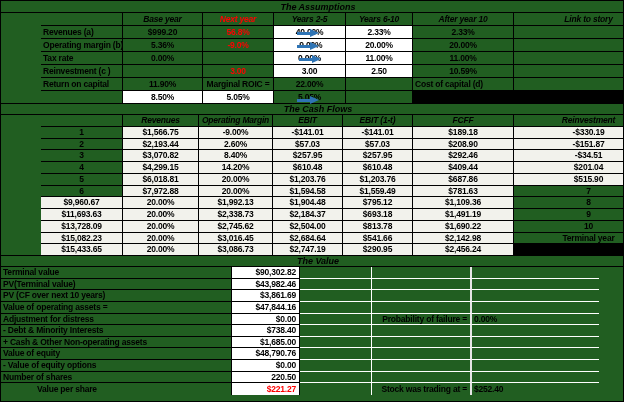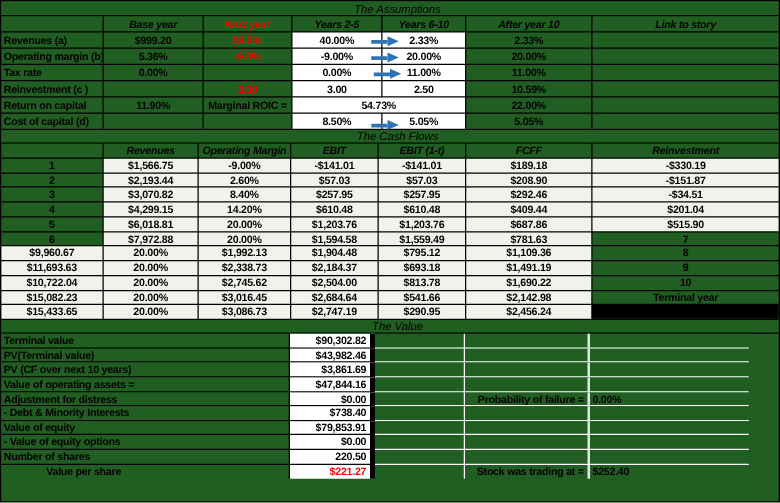--- a/index.html
+++ b/index.html
@@ -8,46 +8,46 @@
     position:relative;
     width:624px;height:402px;
     border:1px solid #000;
     background:#215E21;
     font-family:"Liberation Sans",sans-serif;
     overflow:hidden;
   }
   .band{
     height:12px;display:flex;align-items:center;justify-content:center;
     background:#215E21;color:#000;
-    font-weight:normal;font-style:italic;font-size:9px;
+    font-weight:bold;font-style:italic;font-size:9px;
     border-bottom:1px solid #000;
     padding-left:12px;
   }
   .band.mid{border-top:1px solid #000;}
-  .grid{display:grid;gap:1px;background:#000;}
+  .grid{display:grid;gap:1px;background:#000;margin-left:40px;}
   #assumptions-grid{grid-template-columns:81px 79px 70px 71px 66px 100px 149px;grid-auto-rows:12px;}
   #cashflows-grid{grid-template-columns:81px 75px 73px 69px 69px 100px 149px;grid-auto-rows:10.75px;}
   .cell{
     display:flex;align-items:center;justify-content:center;
     font-size:8.5px;font-weight:bold;color:#000;
     white-space:nowrap;overflow:hidden;letter-spacing:-0.2px;
     line-height:1;
   }
   .green{background:#215E21;}
   .light{background:#ffffff;}
   .cfcell{background:#F2F2EC;}
   .hdr{font-style:italic;}
   .red{color:#FF0000;}
   .lbl{justify-content:flex-start;padding-left:2px;}
   .right{justify-content:flex-end;padding-right:3px;}
   
   #value-rows{width:598px;}
   .vrow{display:flex;height:11.64px;}
   .vl{width:231px;border-right:1px solid #000;border-bottom:1px solid #000;}
-  .vv{width:68px;border-right:4px solid #000000;border-bottom:1px solid #000;}
+  .vv{width:68px;border-right:1px solid #000000;border-bottom:1px solid #000;}
   .vr1{width:72px;border-right:1px solid #fff;border-bottom:1px solid #fff;}
   .vr2{width:100px;border-right:2px solid #e5e5e5;border-bottom:1px solid #fff;}
   .vr3{flex:1;border-bottom:1px solid #fff;}
   .vrow:last-child .vl,.vrow:last-child .vv{border-bottom:none;padding-left:36px;}
   .vrow:last-child .vr1,.vrow:last-child .vr2,.vrow:last-child .vr3{border-bottom:none;}
   
   .arrow{position:absolute;width:22px;height:9px;}
   .arrow .bar{position:absolute;left:0;top:3px;width:13px;height:3px;background:#2E74B5;}
   .arrow .tip{position:absolute;left:13px;top:0;width:0;height:0;
     border-top:4.5px solid transparent;border-bottom:4.5px solid transparent;
@@ -92,21 +92,20 @@
       <div class="cell green lbl">Reinvestment (c )</div>
       <div class="cell green"></div>
       <div class="cell green red">3.00</div>
       <div class="cell light">3.00</div>
       <div class="cell light">2.50</div>
       <div class="cell green">10.59%</div>
       <div class="cell green"></div>
       <div class="cell green lbl">Return on capital</div>
       <div class="cell green">11.90%</div>
       <div class="cell green">Marginal ROIC =</div>
-      <div class="cell light" style="grid-column: 4 / span 2;">54.73%</div>
       <div class="cell green">22.00%</div>
       <div class="cell green"></div>
       <div class="cell green lbl">Cost of capital (d)</div>
       <div class="cell green"></div>
       <div class="cell green"></div>
       <div class="cell light">8.50%</div>
       <div class="cell light">5.05%</div>
       <div class="cell green">5.05%</div>
       <div class="cell green"></div>
     </div>
@@ -170,21 +169,21 @@
       <div class="cell cfcell">$795.12</div>
       <div class="cell cfcell">$1,109.36</div>
       <div class="cell green">8</div>
       <div class="cell cfcell">$11,693.63</div>
       <div class="cell cfcell">20.00%</div>
       <div class="cell cfcell">$2,338.73</div>
       <div class="cell cfcell">$2,184.37</div>
       <div class="cell cfcell">$693.18</div>
       <div class="cell cfcell">$1,491.19</div>
       <div class="cell green">9</div>
-      <div class="cell cfcell">$10,722.04</div>
+      <div class="cell cfcell">$13,728.09</div>
       <div class="cell cfcell">20.00%</div>
       <div class="cell cfcell">$2,745.62</div>
       <div class="cell cfcell">$2,504.00</div>
       <div class="cell cfcell">$813.78</div>
       <div class="cell cfcell">$1,690.22</div>
       <div class="cell green">10</div>
       <div class="cell cfcell">$15,082.23</div>
       <div class="cell cfcell">20.00%</div>
       <div class="cell cfcell">$3,016.45</div>
       <div class="cell cfcell">$2,684.64</div>
@@ -238,22 +237,29 @@
         <div class="cell green lbl vr3">0.00%</div>
       </div>
       <div class="vrow">
         <div class="cell green lbl vl"> - Debt &amp; Minority Interests</div>
         <div class="cell light right vv">$738.40</div>
         <div class="cell green vr1"></div>
         <div class="cell green right vr2"></div>
         <div class="cell green lbl vr3"></div>
       </div>
       <div class="vrow">
+        <div class="cell green lbl vl"> + Cash &amp; Other Non-operating assets</div>
+        <div class="cell light right vv">$1,685.00</div>
+        <div class="cell green vr1"></div>
+        <div class="cell green right vr2"></div>
+        <div class="cell green lbl vr3"></div>
+      </div>
+      <div class="vrow">
         <div class="cell green lbl vl">Value of equity</div>
-        <div class="cell light right vv">$79,853.91</div>
+        <div class="cell light right vv">$48,790.76</div>
         <div class="cell green vr1"></div>
         <div class="cell green right vr2"></div>
         <div class="cell green lbl vr3"></div>
       </div>
       <div class="vrow">
         <div class="cell green lbl vl"> - Value of equity options</div>
         <div class="cell light right vv">$0.00</div>
         <div class="cell green vr1"></div>
         <div class="cell green right vr2"></div>
         <div class="cell green lbl vr3"></div>

